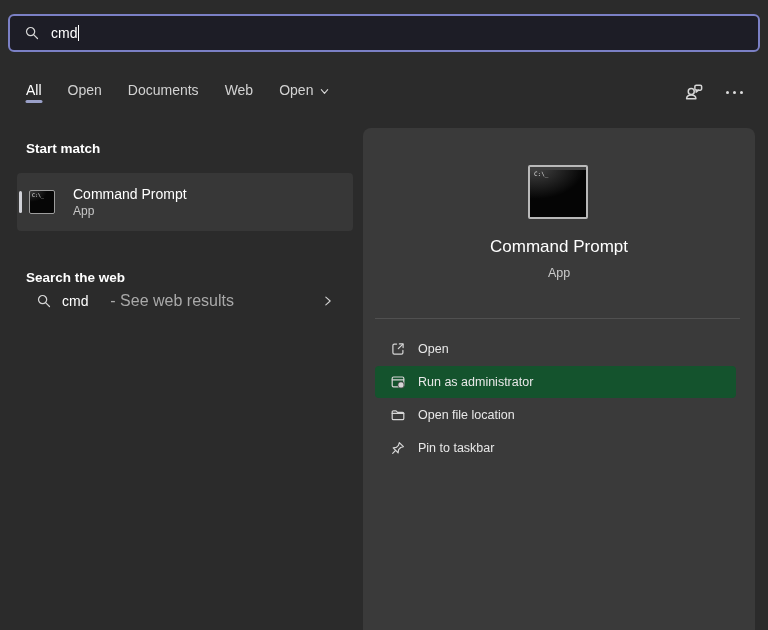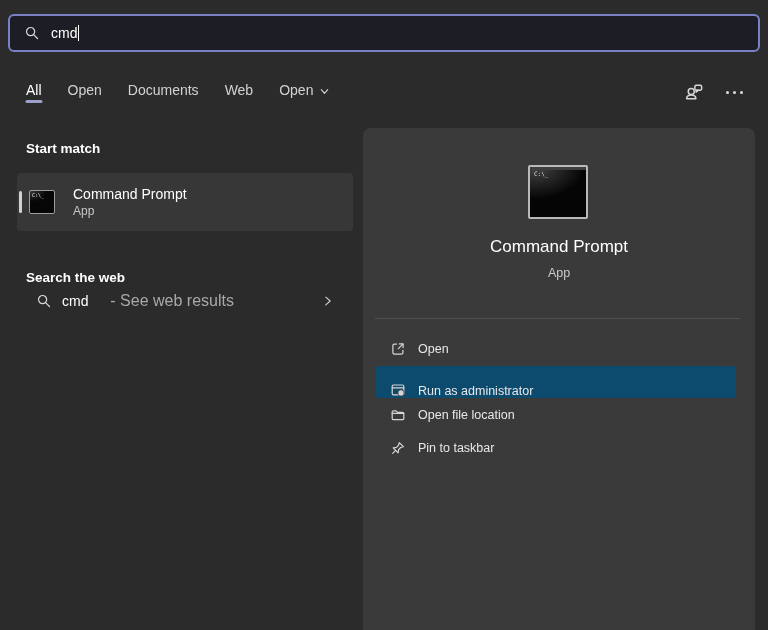--- a/index.html
+++ b/index.html
@@ -130,21 +130,21 @@
   }
   .actions {
     position:absolute; top:205px; left:12px; right:19px;
     display:flex; flex-direction:column;
   }
   .action-row {
     height:32px; margin-bottom:1px; border-radius:4px;
     display:flex; align-items:center; padding-left:15px; gap:12px;
     font-size:12.5px; color:#e8e8e8;
   }
-  .action-row.highlighted { background:#0c4a6e;align-items:flex-end; }
+  .action-row.highlighted { background:#14532d; }
   .action-row svg { width:16px; height:16px; flex:0 0 auto; }
 
   svg .st { fill:none; stroke:#d6d6d6; stroke-width:1.2; stroke-linecap:round; stroke-linejoin:round; }
   svg .st-fill { fill:#d6d6d6; stroke:none; }
 </style>
 </head>
 <body>
 
 <div class="search-box">
   <svg class="mag" viewBox="0 0 16 16">

